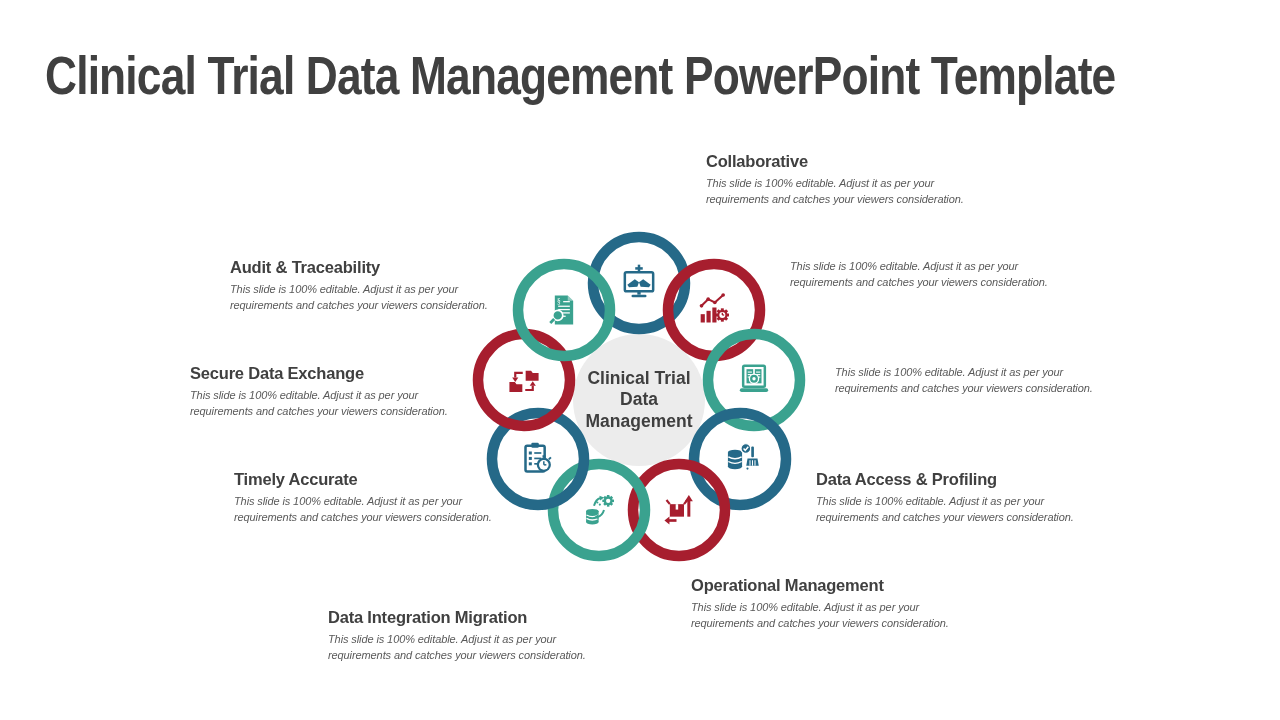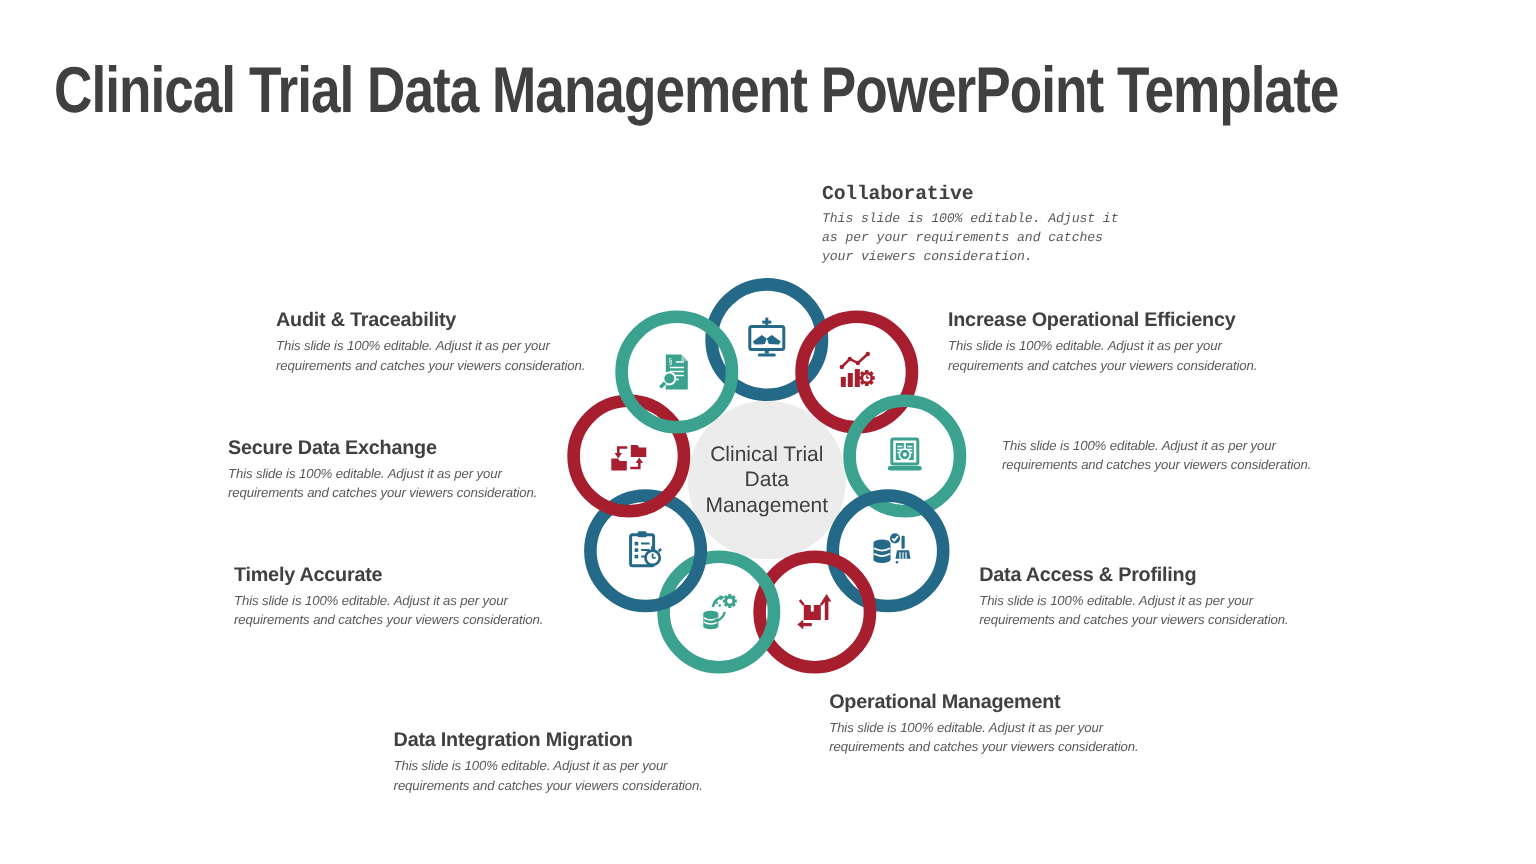--- a/index.html
+++ b/index.html
@@ -10,39 +10,39 @@
   .title{
     position:absolute;left:45px;top:44px;margin:0;
     font-size:54px;font-weight:bold;letter-spacing:-1px;white-space:nowrap;
     transform:scaleX(0.82);transform-origin:0 0;color:#404040;
   }
   .rings{position:absolute;left:0;top:0;width:1280px;height:720px;}
   .ring{fill:none;}
   .center-circle{
     position:absolute;left:573px;top:334px;width:132px;height:132px;border-radius:50%;
     background:#ECECEC;display:flex;flex-direction:column;align-items:center;justify-content:center;
-    text-align:right;color:#3F3F3F;font-weight:normal;font-size:17.5px;line-height:21.5px;
+    text-align:right;color:#3F3F3F;font-weight:bold;font-size:17.5px;line-height:21.5px;
   }
   .icon-wrap{position:absolute;width:40px;height:40px;}
   .icon-wrap svg{width:40px;height:40px;display:block;}
   .label-block{position:absolute;width:258px;}
   .label-block h3{
     margin:0 0 4px 0;font-size:16.5px;font-weight:bold;color:#404040;letter-spacing:-0.2px;
   }
   .label-block p{
     margin:0;font-size:11px;font-style:italic;color:#595959;line-height:16.2px;letter-spacing:-0.1px;
   }
   .align-right{}
   
   .iw0{left:619px;top:263px;} .iw1{left:694px;top:290px;} .iw2{left:734px;top:360px;}
   .iw3{left:720px;top:439px;} .iw4{left:659px;top:490px;} .iw5{left:579px;top:490px;}
   .iw6{left:518px;top:439px;} .iw7{left:504px;top:360px;} .iw8{left:544px;top:290px;}
-  .b0{left:685px;top:152px;font-family:Liberation Mono, monospace;} .b1{left:790px;top:258px;} .b2{left:835px;top:364px;}
+  .b0{left:706px;top:152px;} .b1{left:790px;top:258px;} .b2{left:835px;top:364px;}
   .b3{left:816px;top:470px;} .b4{left:691px;top:576px;}
-  .b5{right:694px;top:576px;margin-top:32px;} .b6{right:827px;top:470px;}
+  .b5{right:694px;top:576px;margin-top:32px;} .b6{right:788px;top:470px;}
   .b7{right:832px;top:364px;} .b8{right:792px;top:258px;}
 </style>
 </head>
 <body>
 
 <div class="slide">
 
   <h1 class="title" style="color: rgb(64, 64, 64);">Clinical Trial Data Management PowerPoint Template</h1>
 
   <div class="center-circle" style="background: rgb(236, 236, 236); color: rgb(63, 63, 63);">
@@ -225,21 +225,20 @@
       <circle cx="16.5" cy="30.5" r="6" fill="currentColor" stroke="#fff" stroke-width="2"></circle>
       <line x1="12.2" y1="34.8" x2="7.5" y2="39.5" stroke="currentColor" stroke-width="3.4"></line>
     </svg>
   </div>
 
   <div class="label-block b0">
     <h3>Collaborative</h3>
     <p>This slide is 100% editable. Adjust it as per your requirements and catches your viewers consideration.</p>
   </div>
   <div class="label-block b1">
-    <h3>Increase Operational Efficiency</h3>
     <p>This slide is 100% editable. Adjust it as per your requirements and catches your viewers consideration.</p>
   </div>
   <div class="label-block b2">
     <p>This slide is 100% editable. Adjust it as per your requirements and catches your viewers consideration.</p>
   </div>
   <div class="label-block b3">
     <h3>Data Access &amp; Profiling</h3>
     <p>This slide is 100% editable. Adjust it as per your requirements and catches your viewers consideration.</p>
   </div>
   <div class="label-block b4">

